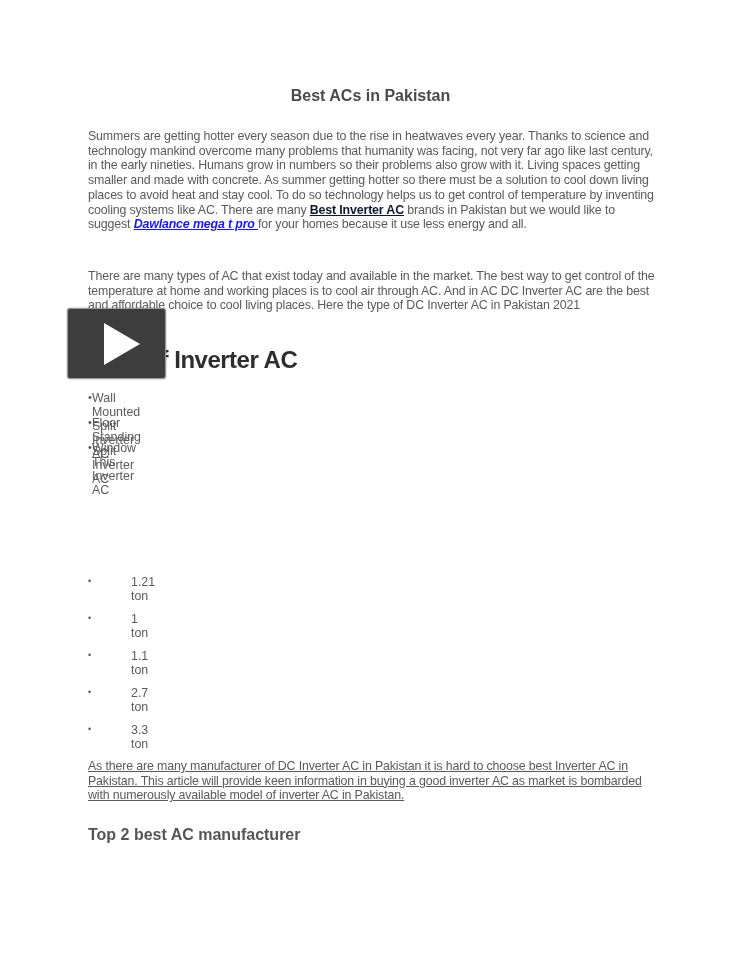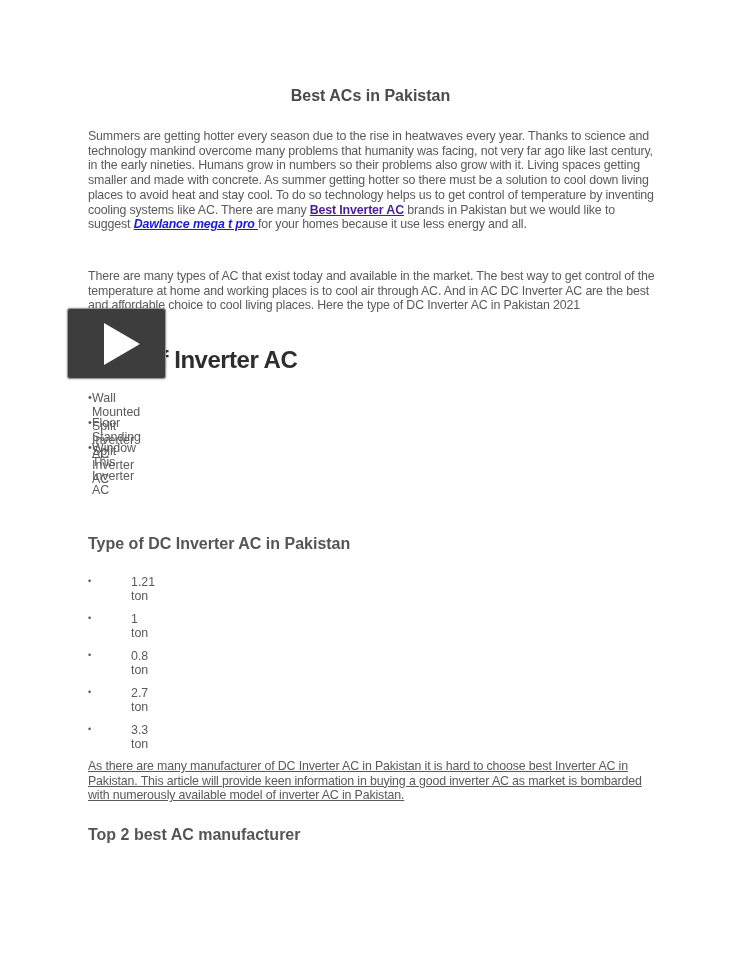--- a/index.html
+++ b/index.html
@@ -10,21 +10,21 @@
     .page { position: absolute; left: 0; top: 0; width: 741px; height: 960px; }
     .title {
       position: absolute; left: 0; width: 741px; top: 87px; text-align: center;
       font-size: 16px; font-weight: bold; color: #4a4a4a;
     }
     .para {
       position: absolute; left: 88px; width: 570px;
       font-size: 12.4px; line-height: 14.7px; color: #5a5a5a; margin: 0;
       letter-spacing: -0.15px;
     }
-    .link-bold { font-weight: bold; color: #4c1d95; text-decoration: underline; }
+    .link-bold { font-weight: bold; color: #0f172a; text-decoration: underline; }
     .link-blue { font-weight: bold; font-style: italic; color: #1a1adb; text-decoration: underline; }
     .h1 {
       position: absolute; left: 88px; top: 346px; font-size: 24px; font-weight: bold; color: #2e2e2e; margin: 0;
       letter-spacing: -0.5px;
     }
     .h2 {
       position: absolute; left: 88px; font-size: 16px; font-weight: bold; color: #555555; margin: 0;
     }
     .list { position: absolute; left: 88px; margin: 0; padding: 0; list-style: none; }
     .list li { position: relative; font-size: 12.4px; color: #5a5a5a; }
@@ -69,34 +69,33 @@
         <span class="bullet">•</span>
         <span class="txt">Floor Standing Split Inverter AC</span>
       </li>
     <li>
         <span class="bullet">•</span>
         <span class="txt">Window This Inverter AC</span>
       </li>
   </ul>
 
 
-  <h2 class="h2" style="top:535px;">Type of DC Inverter AC in Pakistan</h2>
 
   <ul class="list sizes" style="top:575px;">
     <li>
         <span class="bullet">•</span>
         <span class="txt">1.21 ton</span>
       </li>
     <li>
         <span class="bullet">•</span>
         <span class="txt">1 ton</span>
       </li>
     <li>
         <span class="bullet">•</span>
-        <span class="txt">0.8 ton</span>
+        <span class="txt">1.1 ton</span>
       </li>
     <li>
         <span class="bullet">•</span>
         <span class="txt">2.7 ton</span>
       </li>
     <li>
         <span class="bullet">•</span>
         <span class="txt">3.3 ton</span>
       </li>
   </ul>

